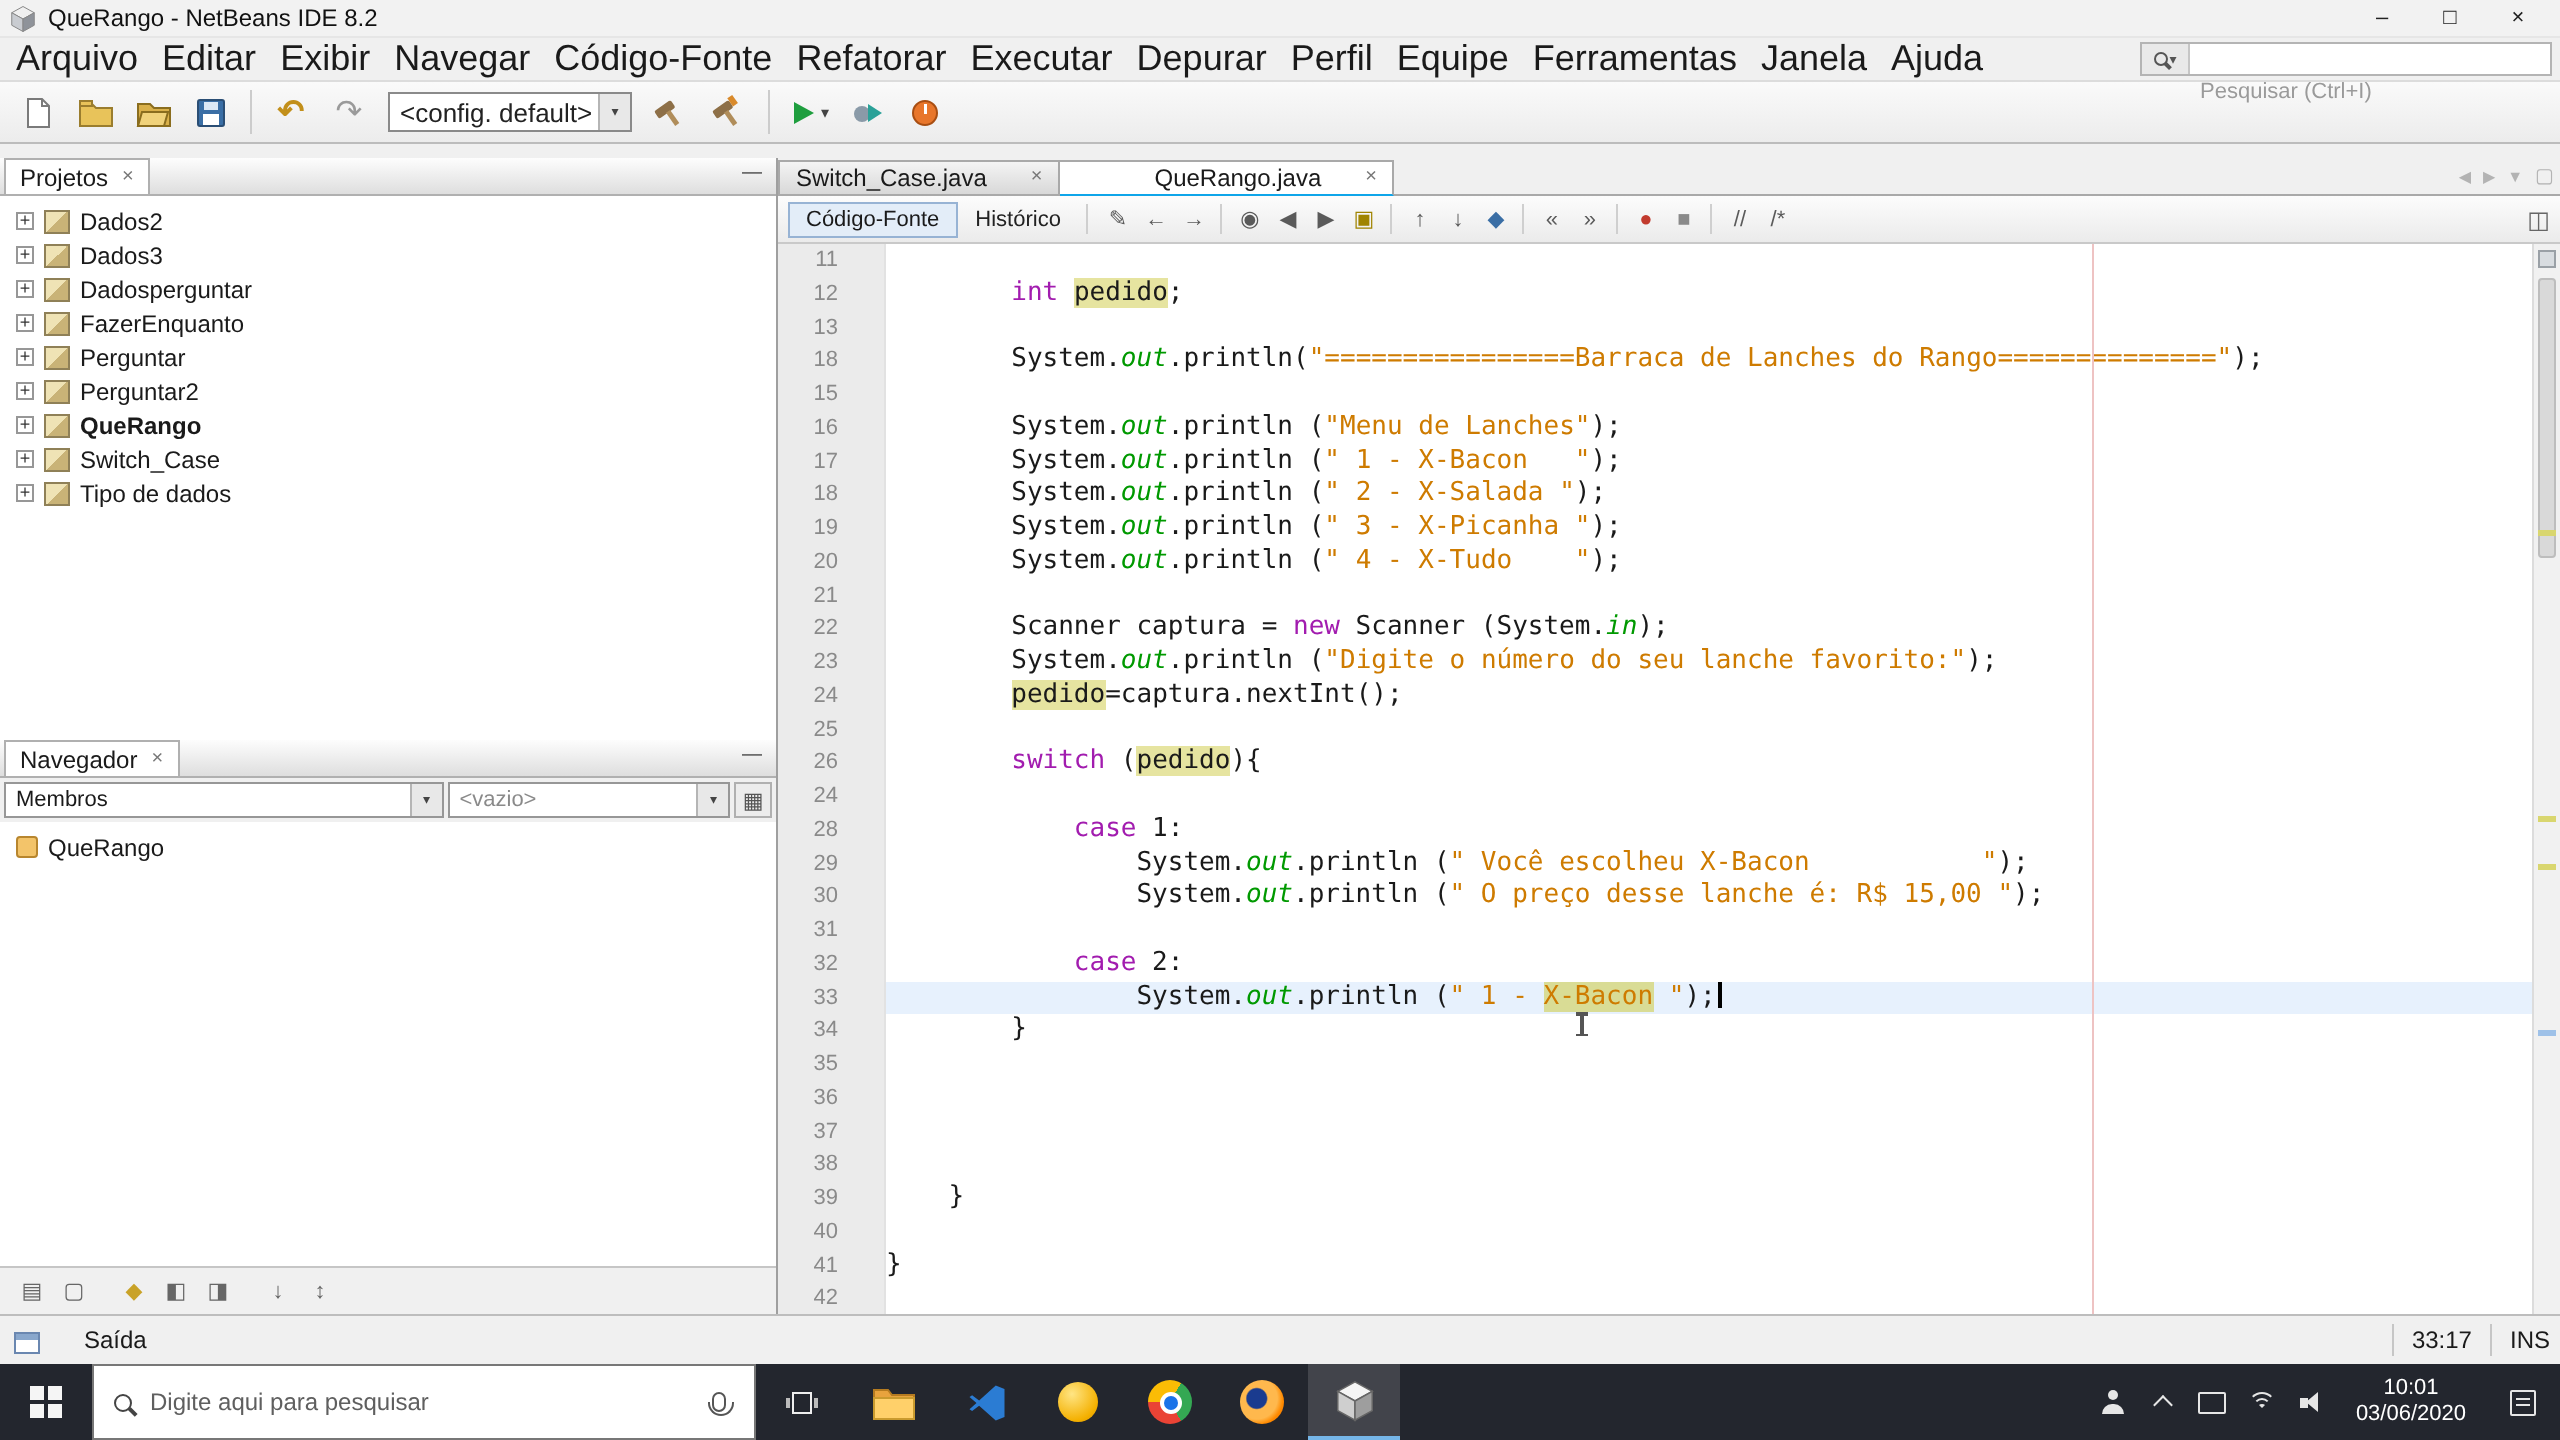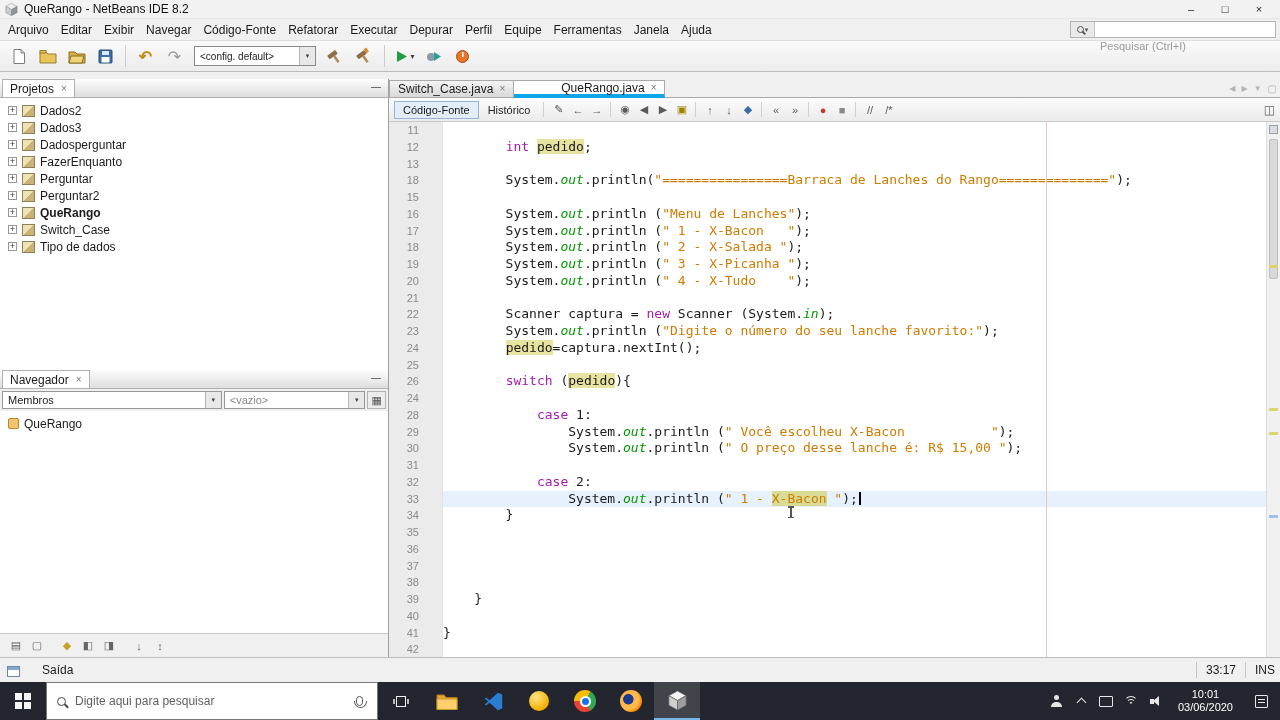--- a/index.html
+++ b/index.html
@@ -9,36 +9,36 @@
 
   
   .titlebar { height:19px; flex:none; background:#f2f2f2; display:flex; align-items:center; padding:0 4px; border-bottom:1px solid #e6e6e6; }
   .titlebar .app-ico { width:15px; height:15px; margin-right:5px; }
   .titlebar .title { font-size:12px; color:#111; }
   .win-controls { margin-left:auto; display:flex; }
   .win-btn { width:34px; height:18px; display:flex; align-items:center; justify-content:center; font-size:11px; color:#222; }
 
   
   .menubar { height:21px; flex:none; display:flex; align-items:center; background:#f0f0f0; position:relative; padding-left:2px; }
-  .menu-item { padding:2px 6px; font-size:12px; }
+  .menu-item { padding:2px 6px; font-size:18px; }
   .quick-search { position:absolute; right:4px; top:2px; width:206px; height:17px; border:1px solid #b4b4b4; background:#fff; display:flex; align-items:center; }
   .qs-left { width:24px; height:100%; background:#e9e9e9; border-right:1px solid #c6c6c6; display:flex; align-items:center; justify-content:center; gap:1px; }
   .mag { width:7px; height:7px; border:1.5px solid #555; border-radius:50%; position:relative; display:inline-block; }
   .mag::after { content:""; position:absolute; width:4px; height:1.5px; background:#555; transform:rotate(45deg); right:-3.5px; bottom:-1px; }
   .qs-dd { font-size:7px; color:#555; }
   .qs-text { padding-left:5px; font-size:11px; color:#9a9a9a;margin-top:33px; }
 
   
   .toolbar { height:32px; flex:none; background:linear-gradient(#fafafa,#ececec); border-top:1px solid #dcdcdc; border-bottom:1px solid #bcbcbc; display:flex; align-items:center; padding:0 5px; gap:2px; }
   .tb-btn { width:27px; height:26px; display:flex; align-items:center; justify-content:center; }
   .tb-sep { width:1px; height:22px; background:#cccccc; margin:0 4px; }
   .glyph-undo { font-size:16px; color:#c28f1a; font-weight:bold; }
   .glyph-redo { font-size:16px; color:#9a9a9a; }
   .config-select { width:122px; height:20px; border:1px solid #8a8a8a; background:#fff; display:flex; align-items:center; margin:0 4px; }
-  .config-select .val { flex:1; padding-left:5px; font-size:10px; color:#222; white-space:nowrap; overflow:hidden; }
+  .config-select .val { flex:1; padding-left:5px; font-size:13px; color:#222; white-space:nowrap; overflow:hidden; }
   .dd-box { width:16px; height:100%; background:#e8e8e8; border-left:1px solid #b5b5b5; display:flex; align-items:center; justify-content:center; font-size:7px; color:#444; }
   .run-dd { font-size:8px; color:#444; margin-left:1px; }
 
   
   .main { flex:1; min-height:0; display:flex; padding-top:7px; background:#f0f0f0; }
 
   .left-col { width:389px; flex:none; display:flex; flex-direction:column; border-right:1px solid #9f9f9f; min-height:0; background:#f0f0f0; }
   .panel-header { height:19px; flex:none; display:flex; align-items:flex-end; background:linear-gradient(#fdfdfd,#dedede); border-bottom:1px solid #b0b0b0; padding-left:2px; position:relative; }
   .panel-tab { height:18px; background:#fff; border:1px solid #b0b0b0; border-bottom:none; display:flex; align-items:center; gap:7px; padding:0 7px; font-size:12px; }
   .tab-close { color:#777; font-size:10px; line-height:10px; }
@@ -59,23 +59,23 @@
   .nav-grid-btn { width:20px; height:18px; border:1px solid #b0b0b0; background:#ececec; display:flex; align-items:center; justify-content:center; font-size:11px; color:#555; }
   .nav-tree { flex:1; min-height:0; background:#fff; padding-top:4px; }
 
   .filter-bar { height:24px; flex:none; border-top:1px solid #c6c6c6; background:#f0f0f0; display:flex; align-items:center; gap:3px; padding:0 7px; }
   .fb-icon { width:18px; height:18px; display:flex; align-items:center; justify-content:center; font-size:11px; color:#666; }
   .fb-sep { width:6px; }
 
   
   .editor-col { flex:1; min-width:0; display:flex; flex-direction:column; min-height:0; }
   .tabrow { height:19px; flex:none; display:flex; align-items:flex-end; border-bottom:1px solid #a9a9a9; position:relative; }
-  .etab { height:18px; display:flex; align-items:center; gap:6px; padding:0 8px; font-size:12px; background:linear-gradient(#f4f4f4,#d8d8d8); border:1px solid #a9a9a9; margin-bottom:-1px; }
+  .etab { height:18px; display:flex; align-items:center; gap:22px; padding:0 8px; font-size:12px; background:linear-gradient(#f4f4f4,#d8d8d8); border:1px solid #a9a9a9; margin-bottom:-1px; }
   .etab + .etab { border-left:none; }
-  .etab.active { background:#fff; border-bottom:4px solid #0ea5e9;padding-left:47px; }
+  .etab.active { background:#fff; border-bottom:1px solid #0ea5e9;padding-left:47px; }
   .tab-arrows { position:absolute; right:3px; bottom:3px; display:flex; gap:6px; color:#b3b3b3; font-size:8px; align-items:center; }
 
   .ed-toolbar { height:24px; flex:none; background:linear-gradient(#fcfcfc,#ebebeb); border-bottom:1px solid #c9c9c9; display:flex; align-items:center; padding:0 5px; gap:1px; }
   .src-btn { border:1px solid #97b3d4; background:#e3edf8; padding:2px 8px; font-size:11px; }
   .hist-btn { padding:2px 8px; font-size:11px; color:#222; }
   .et-icon { min-width:19px; height:19px; display:flex; align-items:center; justify-content:center; font-size:11px; color:#5a5a5a; padding:0 1px; }
   .et-sep { width:1px; height:15px; background:#cfcfcf; margin:0 4px; }
   .split-btn { margin-left:auto; font-size:12px; color:#666; }
 
   .code-area { flex:1; min-height:0; position:relative; background:#fff; overflow:hidden; font-family:"DejaVu Sans Mono", monospace; font-size:13px; }

